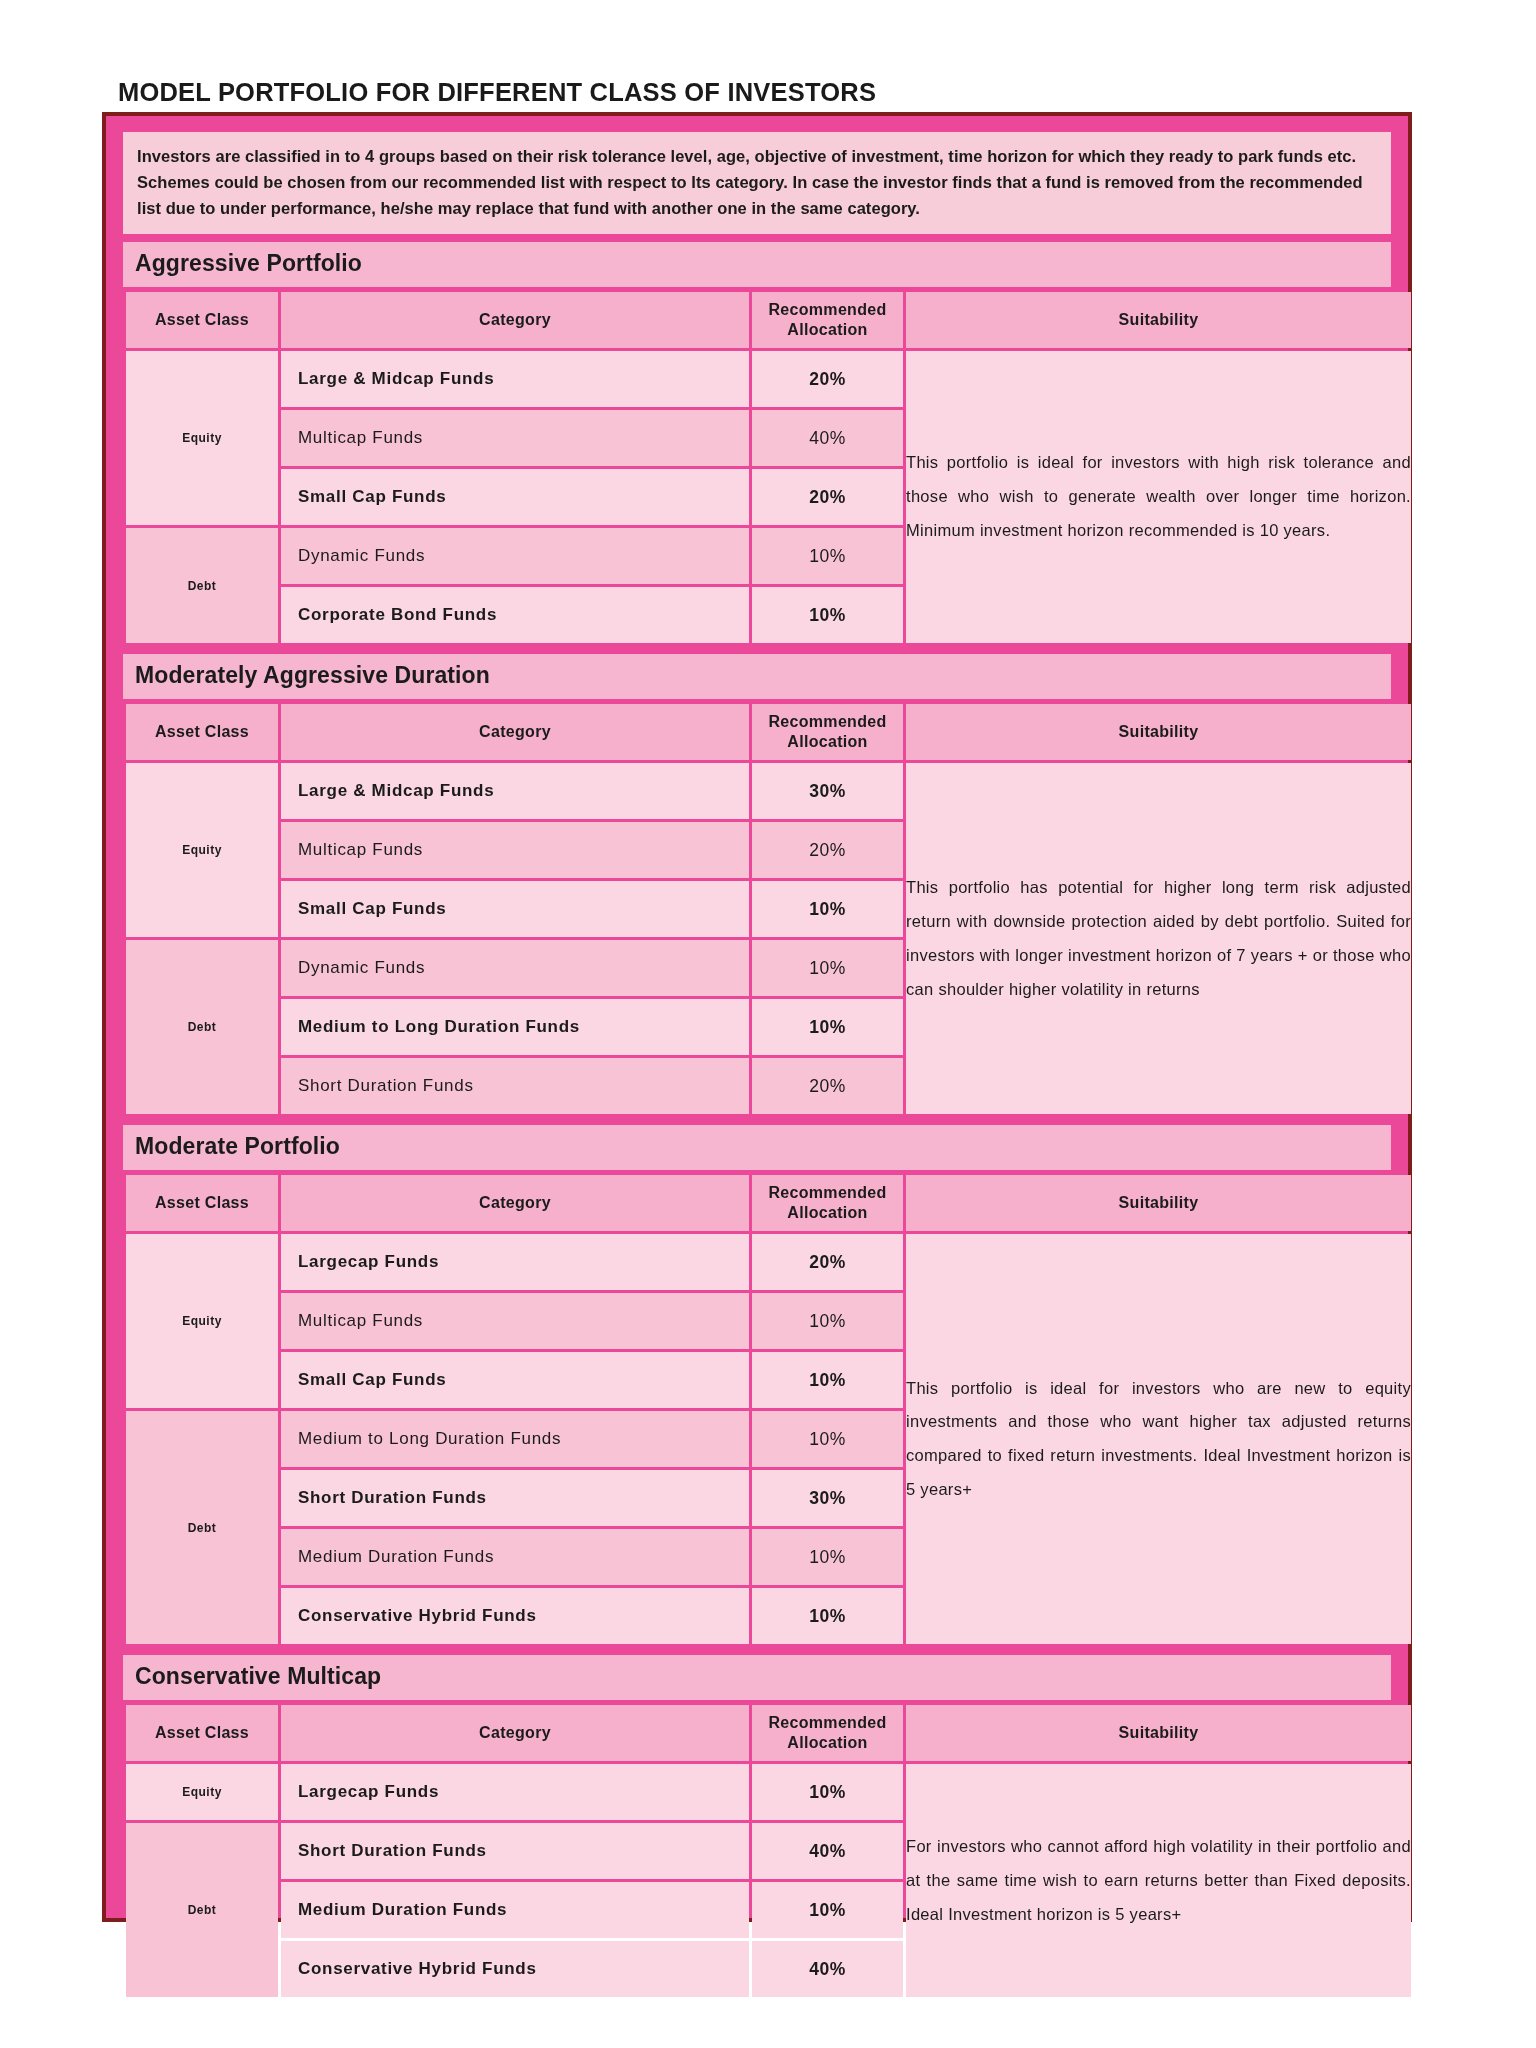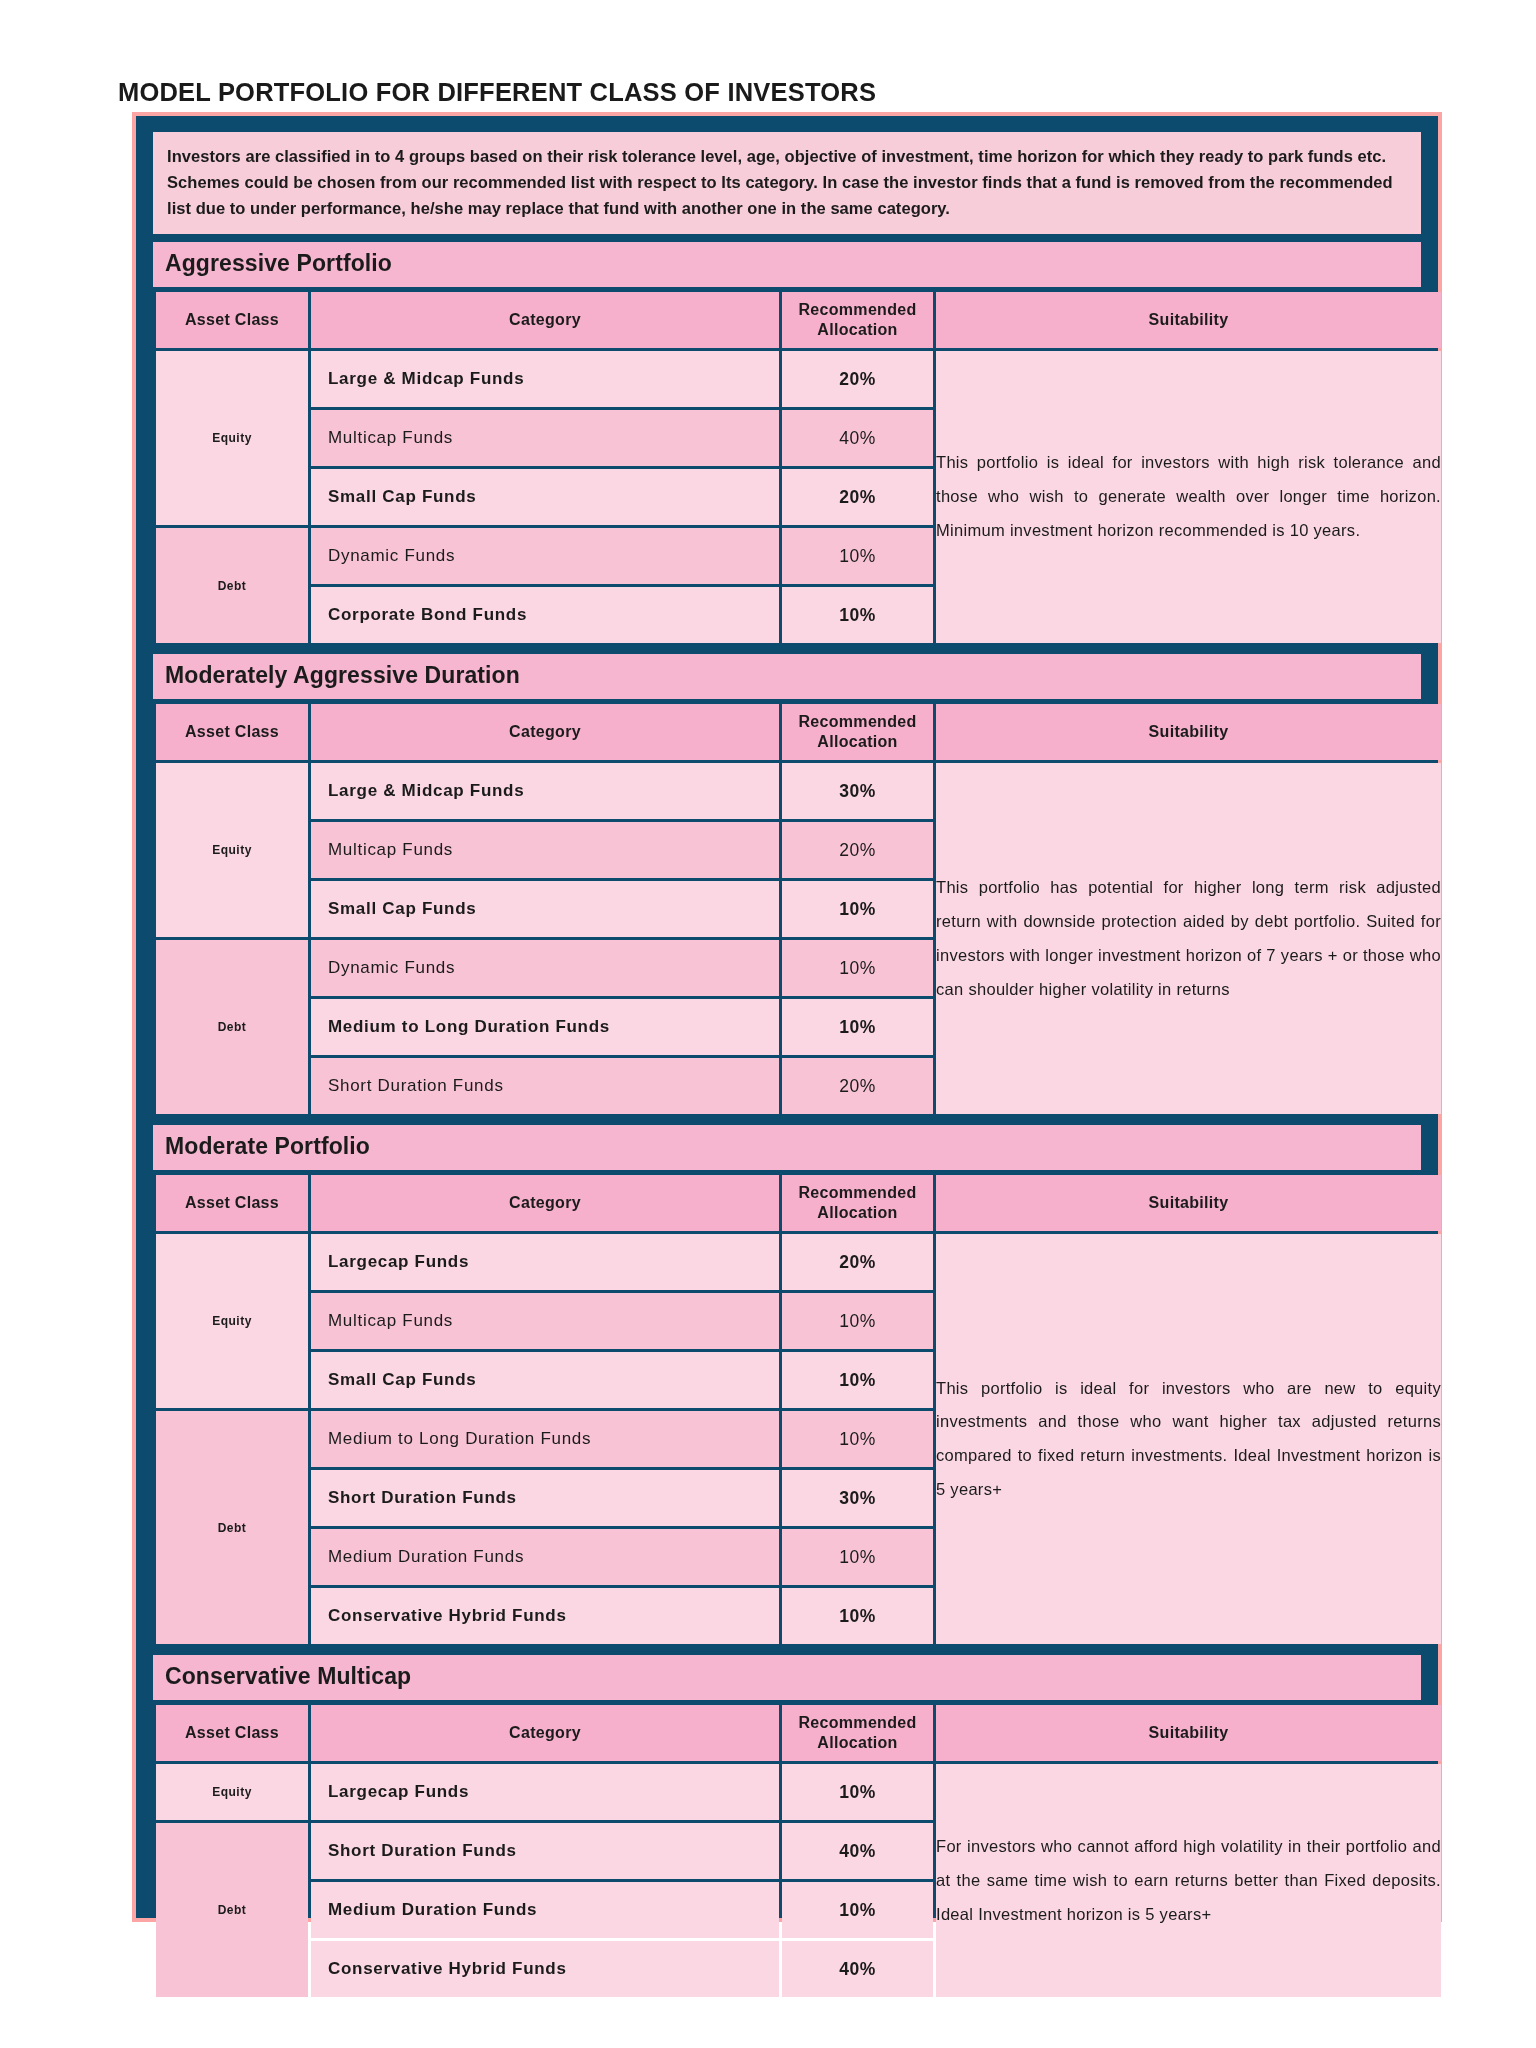--- a/index.html
+++ b/index.html
@@ -33,27 +33,27 @@
     font-size: 25.5px;
     font-weight: 700;
     letter-spacing: 0.2px;
     color: #1a1a1a;
     white-space: nowrap;
   }
 
   
   .frame {
     position: absolute;
-    left: 132px;
+    left: 102px;
     top: 112px;
     width: 1310px;
     height: 1810px;
-    border: 4px solid #fca5a5;
+    border: 4px solid #7f1d1d;
     box-sizing: border-box;
-    background: #0c4a6e;
+    background: #ec4899;
     padding: 16px 17px 16px 17px;
   }
 
   .frame-inner {
     width: 100%;
   }
 
   
   .intro {
     background: #f7cdda;

